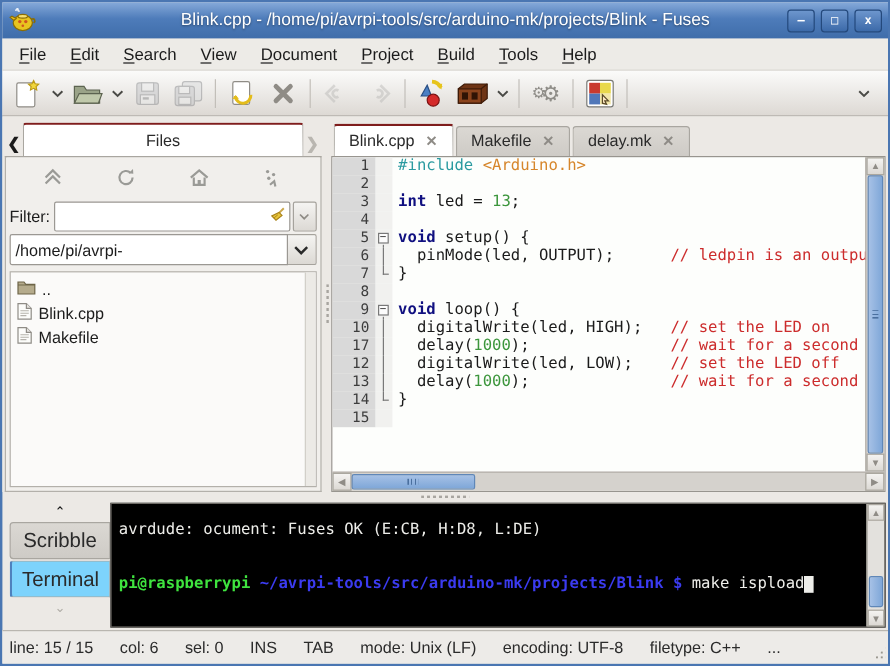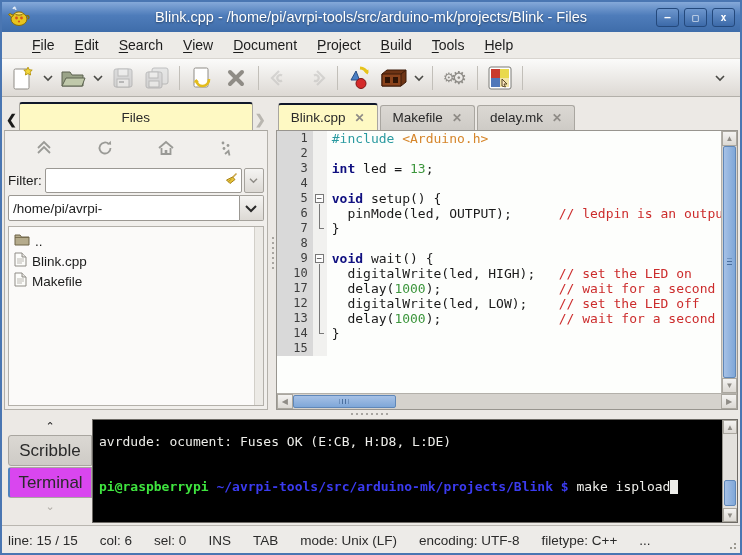--- a/index.html
+++ b/index.html
@@ -7,21 +7,21 @@
   .window { width:742px; height:555px; border:2px solid #4a76b2; display:flex; flex-direction:column; background:#ece9e5; }
 
   
   .titlebar { height:30px; flex:0 0 30px; background:linear-gradient(180deg,#85a9d9 0%,#4e7cba 45%,#3f6daa 100%); display:flex; align-items:center; padding:0 5px; position:relative; }
   .app-icon { width:24px; height:22px; margin-right:6px; }
   .title-text { position:absolute; left:0; right:0; text-align:center; color:#fff; font-size:14.5px; text-shadow:0 1px 2px rgba(0,0,0,.45); pointer-events:none; }
   .win-controls { margin-left:auto; display:flex; gap:5px; z-index:2; }
   .win-btn { width:23px; height:19px; border-radius:3px; background:linear-gradient(180deg,#6d96cd,#3c6aa9); border:1px solid #24497c; color:#fff; font-size:10px; line-height:17px; text-align:center; font-weight:bold; font-family:"DejaVu Sans Mono", monospace; }
 
   
-  .menubar { height:27px; flex:0 0 27px; background:#edebe7; display:flex; align-items:center; padding-left:20px; border-bottom:1px solid #d8d5d0; }
+  .menubar { height:27px; flex:0 0 27px; background:#edebe7; display:flex; align-items:center; padding-left:4px; border-bottom:1px solid #d8d5d0; }
   .menu-item { padding:4px 10px; font-size:14px; color:#1c1c1c; }
   .menu-item u { text-underline-offset:2px; }
 
   
   .toolbar { height:38px; flex:0 0 38px; background:linear-gradient(180deg,#fbfbfa,#ddd9d4); border-bottom:1px solid #b3b0aa; display:flex; align-items:center; padding:0 4px; }
   .tbtn { width:34px; height:32px; display:flex; align-items:center; justify-content:center; border-radius:3px; }
   .tbtn.disabled { opacity:.45; filter:grayscale(70%); }
   .tdrop { width:16px; height:32px; display:flex; align-items:center; justify-content:center; }
   .tsep { width:1px; height:24px; background:#c2bfb9; margin:0 5px; }
   .toolbar-overflow { margin-left:auto; margin-right:8px; }
@@ -29,21 +29,21 @@
 
   
   .main { flex:1 1 auto; display:flex; min-height:0; background:#ece9e5; }
 
   
   .sidebar { flex:0 0 161px; display:flex; flex-direction:column; padding:2px 2px 0 2px; min-height:0; }
   .sb-tabs { height:31px; display:flex; align-items:flex-end; }
   .sb-arrow { width:15px; height:22px; display:flex; align-items:center; justify-content:center; font-size:13px; font-weight:bold; color:#1a1a1a; }
   .sb-arrow.dim { color:#b9b6b0; }
   .tab { background:linear-gradient(180deg,#dbd8d3,#cecbc6); border:1px solid #a9a6a0; border-bottom:none; border-radius:3px 3px 0 0; padding:4px 12px 5px; font-size:13.5px; color:#2a2a2a; display:flex; align-items:center; }
-  .tab.active { background:#fef9c3; border-top:2px solid #0f172a; padding-top:5px;align-items:flex-end; }
+  .tab.active { background:#ffffff; border-top:2px solid #7f1d1d; padding-top:5px;align-items:flex-end; }
   .sb-files-tab { flex:1; justify-content:center; height:28px; }
   .sb-body { flex:1; background:#f1efec; border:1px solid #b3b0aa; border-top:1px solid #a9a6a0; display:flex; flex-direction:column; min-height:0; padding:3px; }
   .sb-nav { height:32px; display:flex; align-items:center; justify-content:space-around; padding:0 6px; }
   .sb-navbtn { width:28px; height:26px; display:flex; align-items:center; justify-content:center; }
   .sb-row { display:flex; align-items:center; margin-top:2px; }
   .filter-label { font-size:13.5px; color:#1c1c1c; margin-right:3px; }
   .filter-entry { flex:1; height:25px; background:#fff; border:1px solid #9b9893; border-radius:2px; display:flex; align-items:center; padding:0 2px; min-width:0; }
   .filter-input { flex:1; border:none; outline:none; min-width:0; font-size:13px; background:transparent; }
   .combo-btn { width:20px; height:25px; margin-left:2px; background:linear-gradient(180deg,#f5f4f2,#dcd9d4); border:1px solid #a5a29c; border-radius:2px; display:flex; align-items:center; justify-content:center; }
   .path-entry { flex:1; height:26px; background:#fff; border:1px solid #9b9893; border-radius:2px 0 0 2px; font-size:13.5px; color:#1c1c1c; display:flex; align-items:center; padding:0 4px; white-space:nowrap; overflow:hidden; }
@@ -88,21 +88,21 @@
 
   .hsplit { flex:0 0 7px; display:flex; align-items:center; justify-content:center; }
   .hsplit i { height:2px; width:40px; background:repeating-linear-gradient(90deg,#a8a5a0 0 2px,transparent 2px 5px); }
 
   
   .bottom { flex:0 0 108px; display:flex; min-height:0; padding:0 2px; }
   .bt-tabs { flex:0 0 88px; display:flex; flex-direction:column; align-items:stretch; padding:2px 0 2px 4px; }
   .bt-arrow { height:15px; display:flex; align-items:center; justify-content:center; font-size:11px; color:#1a1a1a; }
   .bt-arrow.dim { color:#b0ada7; }
   .bt-tab { height:31px; margin:1px 0; background:linear-gradient(180deg,#dbd8d3,#cecbc6); border:1px solid #a9a6a0; border-radius:3px 0 0 3px; font-size:17px; color:#2a2a2a; display:flex; align-items:center; justify-content:center; }
-  .bt-tab.active { background:#d946ef; border-left:2px solid #4f81bd; }
+  .bt-tab.active { background:#7dd3fc; border-left:2px solid #4f81bd; }
   .terminal { flex:1; background:#000; border:1px solid #6e6b66; margin:2px 0; display:flex; min-width:0; }
   .term-body { flex:1; padding:14px 6px 4px 6px; font:13px/15px "DejaVu Sans Mono", monospace; overflow:hidden; }
   .tline { height:15px; white-space:pre; }
   .ts-w { color:#eeeeea; } .ts-g { color:var(--tgreen); font-weight:bold; } .ts-b { color:var(--tblue); font-weight:bold; }
   .ts-cur { display:inline-block; width:8px; height:14px; background:#eeeeea; vertical-align:text-bottom; }
   .term-scroll { flex:0 0 15px; background:#e3e1dd; border-left:1px solid #9a978f; display:flex; flex-direction:column; }
   .term-scroll .sb-btn { height:14px; }
   .term-track { flex:1; position:relative; }
   .term-thumb { position:absolute; left:1px; right:1px; bottom:2px; height:26px; background:linear-gradient(90deg,#a6c1e6,#7fa7d8); border:1px solid #5f87b8; border-radius:2px; }
 
@@ -124,21 +124,21 @@
         <path d="M6 3c.8-1.6 2.2-2.4 2-1 -.2 1 .4 1.4 1.4 1.2" fill="none" stroke="#fff" stroke-width="1.4" opacity=".85"></path>
         <ellipse cx="12" cy="13" rx="8" ry="6.5" fill="#e8c41f" stroke="#8a6d06"></ellipse>
         <path d="M4.5 11 L1.5 8.5 3 7.5 6.5 9.5z" fill="#e8c41f" stroke="#8a6d06"></path>
         <path d="M19 10c3-1 4 1.5 2 3" fill="none" stroke="#8a6d06" stroke-width="1.3"></path>
         <ellipse cx="12" cy="7.5" rx="4" ry="1.6" fill="#f6df6e" stroke="#8a6d06"></ellipse>
         <circle cx="9.5" cy="12" r="1.4" fill="#d0541f"></circle>
         <circle cx="14.5" cy="12" r="1.4" fill="#d0541f"></circle>
         <circle cx="12" cy="15.5" r="1.1" fill="#d0541f"></circle>
       </svg>
     </span>
-    <span class="title-text">Blink.cpp - /home/pi/avrpi-tools/src/arduino-mk/projects/Blink - Files</span>
+    <span class="title-text">Blink.cpp - /home/pi/avrpi-tools/src/arduino-mk/projects/Blink - Fuses</span>
     <span class="win-controls">
         <span class="win-btn">–</span>
         <span class="win-btn">□</span>
         <span class="win-btn">x</span>
       </span>
   </div>
 
   <div class="menubar">
       <div class="menu-item"><u>F</u>ile</div>
       <div class="menu-item"><u>E</u>dit</div>
@@ -412,21 +412,21 @@
         <div class="ed-body">
           <div class="code-scroll">
               <div class="crow"><span class="lnum">1</span><span class="fcell"></span><span class="ccode"><span class="sg-pp">#include </span><span class="sg-inc">&lt;Arduino.h&gt;</span></span></div>
               <div class="crow"><span class="lnum">2</span><span class="fcell"></span><span class="ccode"></span></div>
               <div class="crow"><span class="lnum">3</span><span class="fcell"></span><span class="ccode"><span class="sg-kw">int</span><span class="sg-pl"> led = </span><span class="sg-num">13</span><span class="sg-pl">;</span></span></div>
               <div class="crow"><span class="lnum">4</span><span class="fcell"></span><span class="ccode"></span></div>
               <div class="crow"><span class="lnum">5</span><span class="fcell fc-start"><span class="fbox">−</span></span><span class="ccode"><span class="sg-kw">void</span><span class="sg-pl"> setup() {</span></span></div>
               <div class="crow"><span class="lnum">6</span><span class="fcell fc-mid"></span><span class="ccode"><span class="sg-pl">  pinMode(led, OUTPUT);      </span><span class="sg-cmt">// ledpin is an output.</span></span></div>
               <div class="crow"><span class="lnum">7</span><span class="fcell fc-end"></span><span class="ccode"><span class="sg-pl">}</span></span></div>
               <div class="crow"><span class="lnum">8</span><span class="fcell"></span><span class="ccode"></span></div>
-              <div class="crow"><span class="lnum">9</span><span class="fcell fc-start"><span class="fbox">−</span></span><span class="ccode"><span class="sg-kw">void</span><span class="sg-pl"> wait() {</span></span></div>
+              <div class="crow"><span class="lnum">9</span><span class="fcell fc-start"><span class="fbox">−</span></span><span class="ccode"><span class="sg-kw">void</span><span class="sg-pl"> loop() {</span></span></div>
               <div class="crow"><span class="lnum">10</span><span class="fcell fc-mid"></span><span class="ccode"><span class="sg-pl">  digitalWrite(led, HIGH);   </span><span class="sg-cmt">// set the LED on</span></span></div>
               <div class="crow"><span class="lnum">17</span><span class="fcell fc-mid"></span><span class="ccode"><span class="sg-pl">  delay(</span><span class="sg-num">1000</span><span class="sg-pl">);               </span><span class="sg-cmt">// wait for a second</span></span></div>
               <div class="crow"><span class="lnum">12</span><span class="fcell fc-mid"></span><span class="ccode"><span class="sg-pl">  digitalWrite(led, LOW);    </span><span class="sg-cmt">// set the LED off</span></span></div>
               <div class="crow"><span class="lnum">13</span><span class="fcell fc-mid"></span><span class="ccode"><span class="sg-pl">  delay(</span><span class="sg-num">1000</span><span class="sg-pl">);               </span><span class="sg-cmt">// wait for a second</span></span></div>
               <div class="crow"><span class="lnum">14</span><span class="fcell fc-end"></span><span class="ccode"><span class="sg-pl">}</span></span></div>
               <div class="crow"><span class="lnum">15</span><span class="fcell"></span><span class="ccode"></span></div>
             </div>
           <div class="vsb">
             <div class="sb-btn">▲</div>
             <div class="vthumb">

